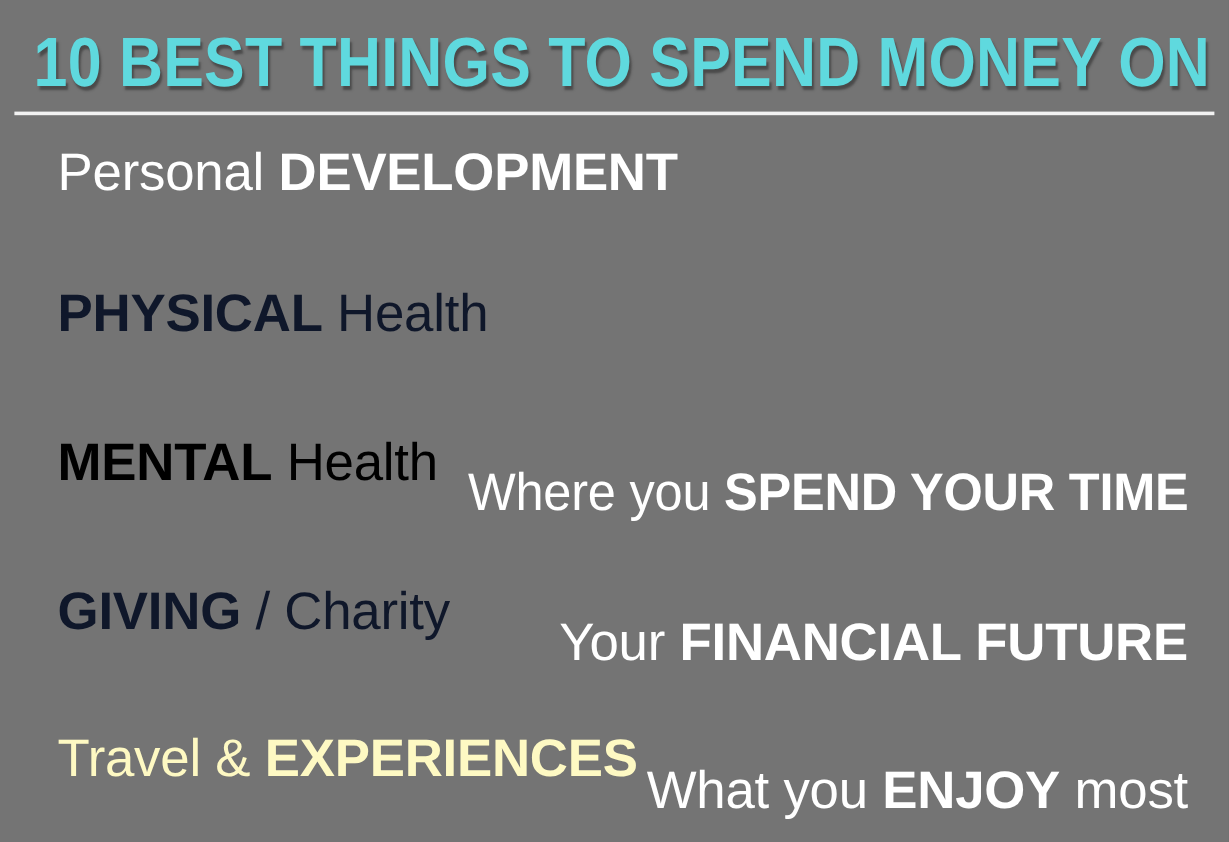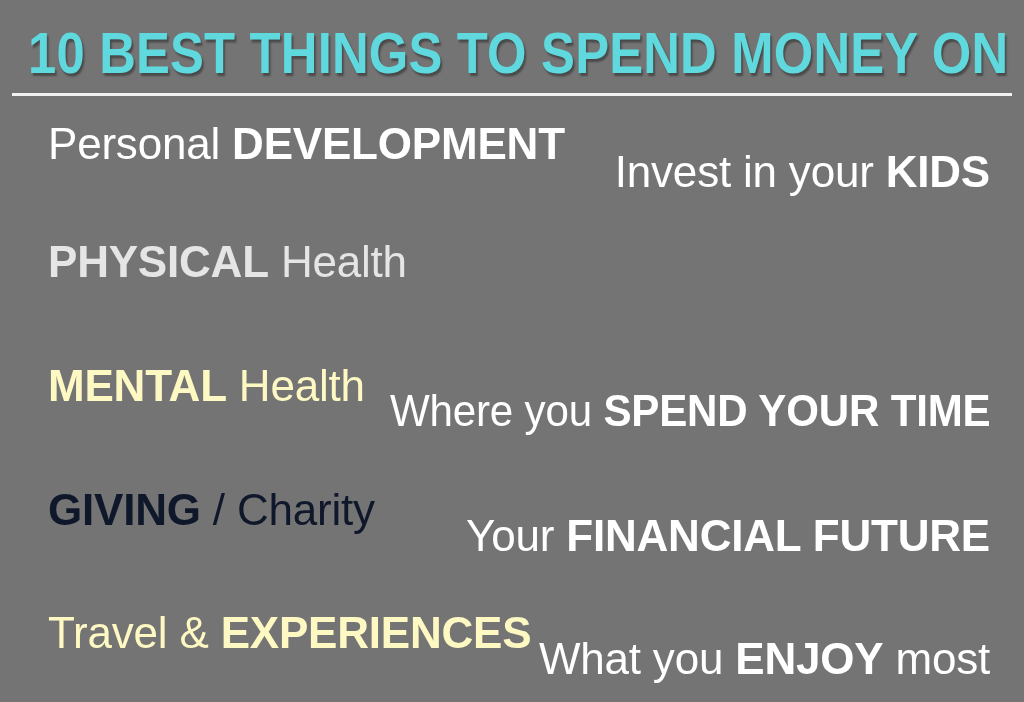--- a/index.html
+++ b/index.html
@@ -97,30 +97,27 @@
     <div id="poster-title" style="color: rgb(95, 217, 222); transform: scaleX(0.875782);">10 BEST THINGS TO SPEND MONEY ON</div>
     <div id="title-rule" style="background: rgb(242, 242, 242);"></div>
   </div>
 
   <div id="items">
 
     <div class="item left row1" style="color: rgb(255, 255, 255);">
       <span class="lead">Personal </span><span class="strong">DEVELOPMENT</span><span class="tail"></span>
     </div>
 
-    <div class="item right row1" style="color: rgb(255, 255, 255);">
-      <span class="lead">Invest in your </span><span class="strong">KIDS</span><span class="tail"></span>
-    </div>
 
-    <div class="item left row2" style="color: #e5e5e5; text-align: center;">
+    <div class="item left row2" style="color: #0f172a; text-align: center;">
       <span class="lead"></span><span class="strong">PHYSICAL</span><span class="tail"> Health</span>
     </div>
 
 
-    <div class="item left row3" style="color: #fef9c3; text-align: center;">
+    <div class="item left row3" style="color: #000000; text-align: center;">
       <span class="lead"></span><span class="strong">MENTAL</span><span class="tail"> Health</span>
     </div>
 
     <div class="item right row3" style="color: rgb(255, 255, 255); transform-origin: right center; transform: scaleX(0.956938);">
       <span class="lead">Where you </span><span class="strong">SPEND YOUR TIME</span><span class="tail"></span>
     </div>
 
     <div class="item left row4" style="color: #0f172a;">
       <span class="lead"></span><span class="strong">GIVING</span><span class="tail"> / Charity</span>
     </div>

